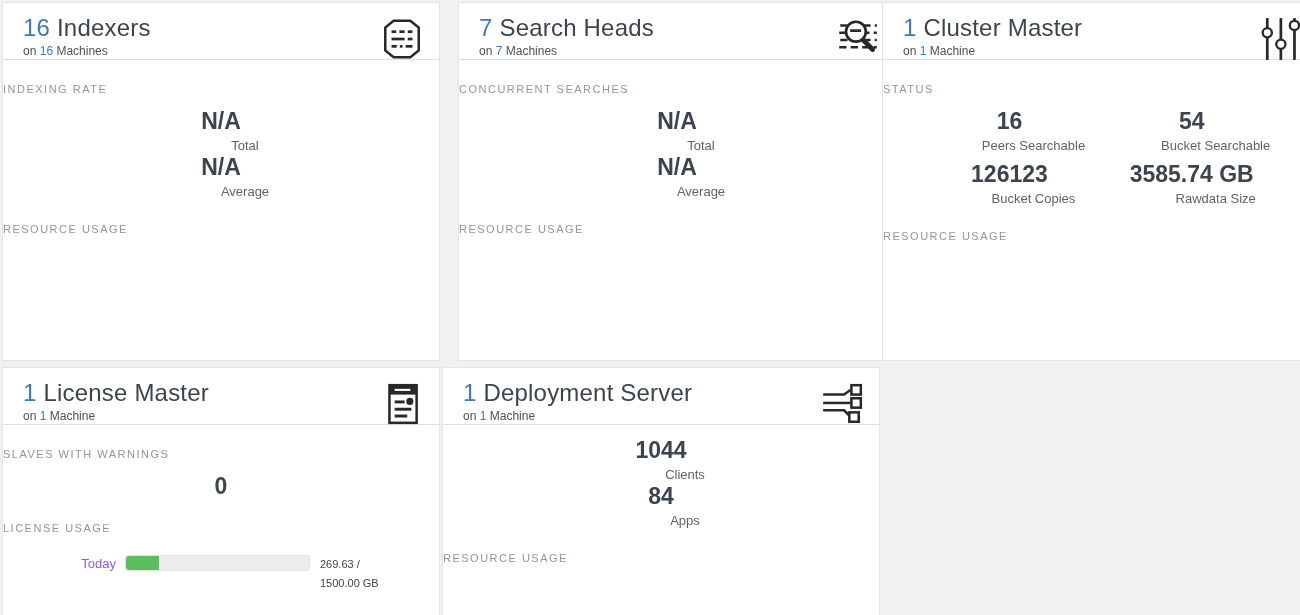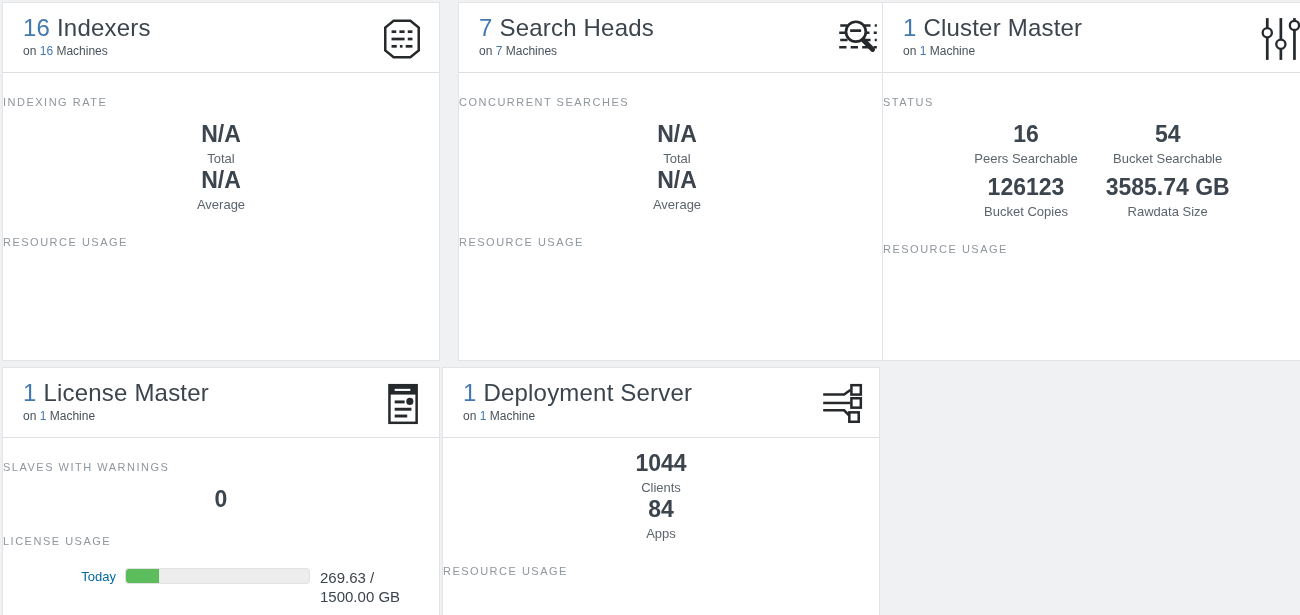--- a/index.html
+++ b/index.html
@@ -10,21 +10,21 @@
     font-family: "Liberation Sans", "DejaVu Sans", sans-serif;
     color: #3c444d;
     position: relative;
   }
   .card {
     position: absolute;
     background: #ffffff;
     border: 1px solid #e3e4e6;
   }
   .card-header {
-    height: 70px;
+    height: 57px;
     border-bottom: 1px solid #dde0e3;
     padding: 11px 14px 0 20px;
     display: flex;
     justify-content: space-between;
     align-items: flex-start;
   }
   .card-title {
     font-size: 24px;
     font-weight: 400;
     letter-spacing: 0.2px;
@@ -57,20 +57,21 @@
     font-size: 23px;
     font-weight: 700;
     color: #3c444d;
     line-height: 26px;
   }
   .stat-label {
     font-size: 13px;
     color: #5c646d;
     margin-top: 4px;
     line-height: 16px;
+    margin-left: 48px;
   }
   .stats-grid {
     display: grid;
     grid-template-columns: auto auto;
     justify-content: center;
     column-gap: 28px;
     row-gap: 7px;
     margin-top: 12px;
   }
   .stats-grid .stat { text-align: center; }
@@ -81,41 +82,41 @@
     display: flex;
     align-items: flex-start;
     margin-top: 20px;
     padding-left: 20px;
   }
   .usage-label {
     width: 102px;
     text-align: right;
     padding-right: 9px;
     font-size: 13px;
-    color: #0369a1;
+    color: #8b5cf6;
     line-height: 16px;
     margin-top: 1px;
   }
   .usage-bar {
     width: 185px;
     height: 16px;
     background: #ededed;
     border: 1px solid #e2e2e2;
     border-radius: 3px;
     overflow: hidden;
     margin-top: 0;
   }
   .usage-bar-fill {
     height: 100%;
     background: #5cbd5c;
     border-radius: 3px 0 0 3px;
   }
   .usage-total {
     margin-left: 10px;
-    font-size: 15px;
+    font-size: 11px;
     color: #3c444d;
     line-height: 19px;
     text-align: left;
   }
 
   
   #card-indexers          { left: 2px;   top: 2px;   width: 438px; height: 359px; }
   #card-search-heads      { left: 458px; top: 2px;   width: 438px; height: 359px; }
   #card-cluster-master    { left: 882px; top: 2px;   width: 440px; height: 359px; }
   #card-license-master    { left: 2px;   top: 367px; width: 438px; height: 300px; }

